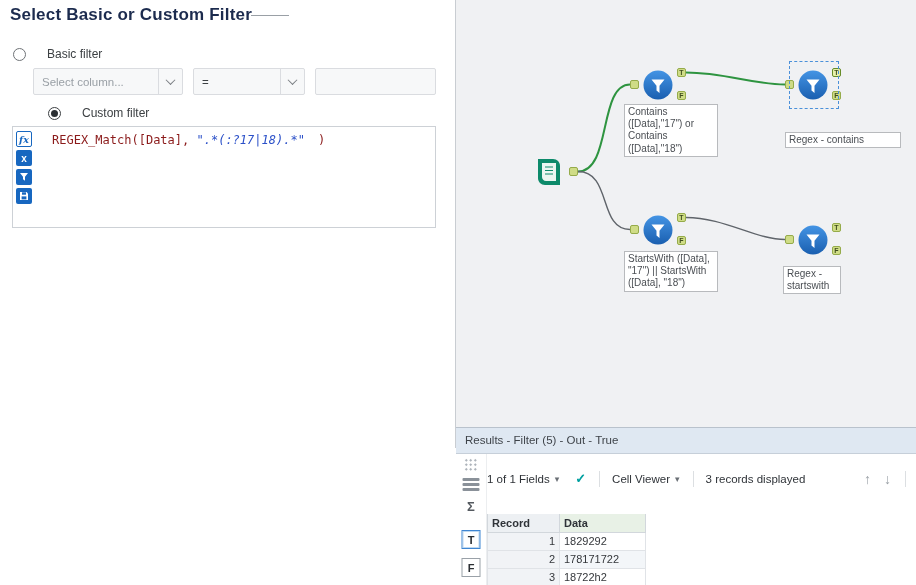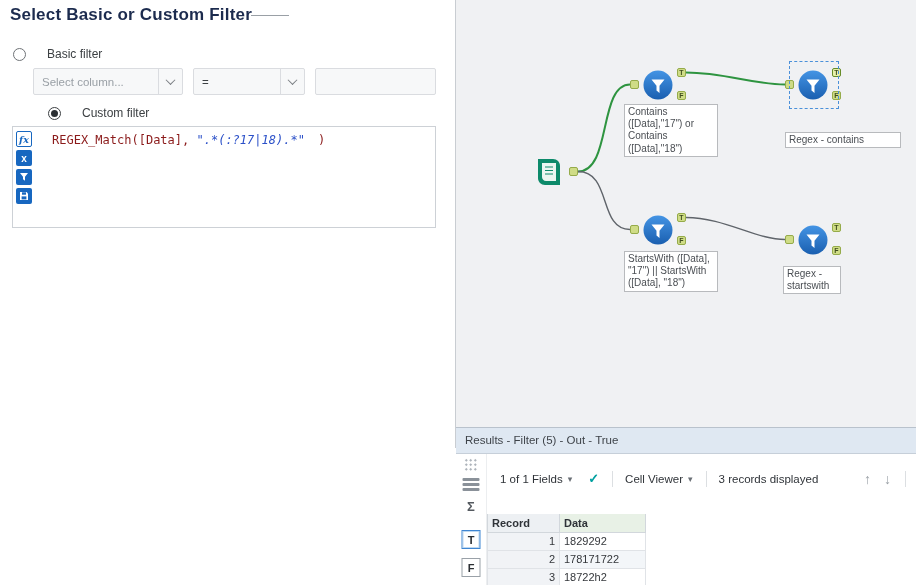--- a/index.html
+++ b/index.html
@@ -101,21 +101,21 @@
   .strip-icon.sigma { top:45px; font-size:13px; font-weight:600; color:#555a60; }
   .strip-btn { width:19px; height:19px; border:1px solid #9aa1a8; background:#fff;
                font-size:11px; font-weight:700; color:#2b2f33;
                display:flex; align-items:center; justify-content:center; cursor:pointer; }
   .strip-btn.t { top:76px; }
   .strip-btn.f { top:104px; }
   .strip-btn.selected { border-color:#3f86d2; box-shadow:0 0 0 1px #bcd8f2 inset; }
 
   .toolbar { position:absolute; left:31px; top:0; right:0; height:49px;
              display:flex; align-items:center; font-size:11.5px; color:#2f3338; }
-  .tb-fields { margin-left:13px; }
+  .tb-fields { }
   .tb-chev { margin-left:5px; color:#6a6f75; font-size:9px; cursor:pointer; }
   .tb-check { margin-left:16px; color:#00a0a0; font-weight:700; font-size:13px; cursor:pointer; }
   .tb-sep { width:1px; height:16px; background:#dcdfe2; margin-left:13px; }
   .tb-cell { margin-left:12px; cursor:pointer; }
   .tb-records { margin-left:12px; }
   .tb-spacer { flex:1; }
   .tb-arrow { color:#9aa0a6; font-size:14px; cursor:pointer; }
   .tb-arrow.up { margin-right:13px; }
   .tb-sep.end { margin:0 10px 0 14px; }
 

